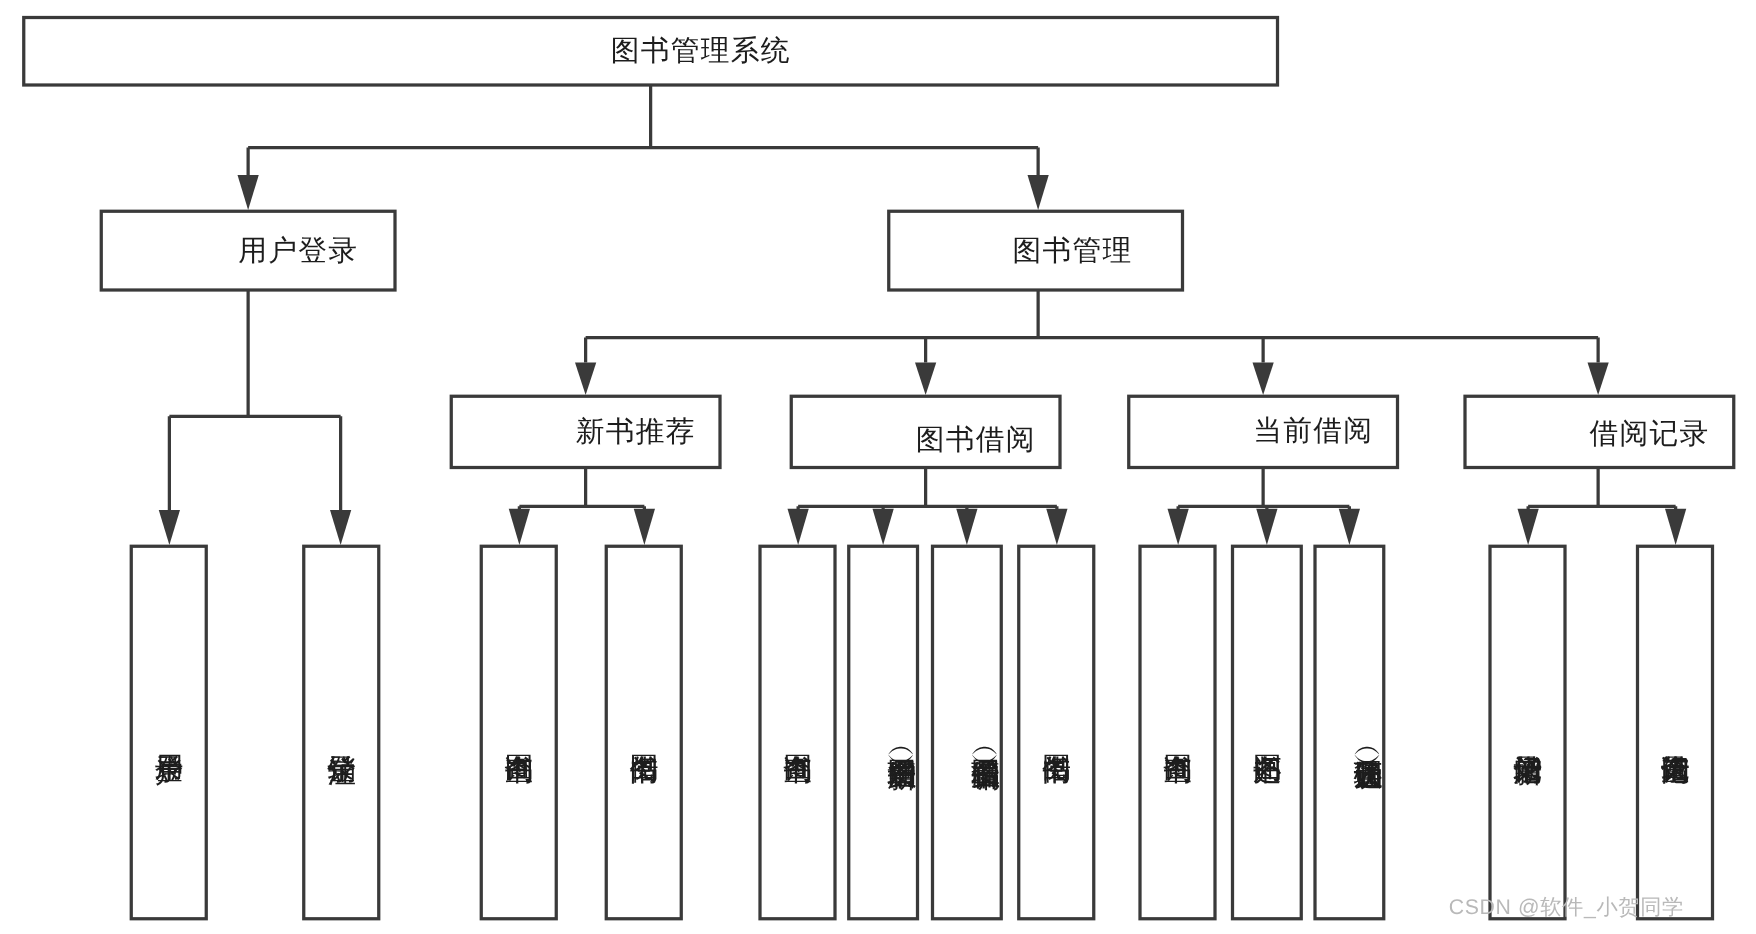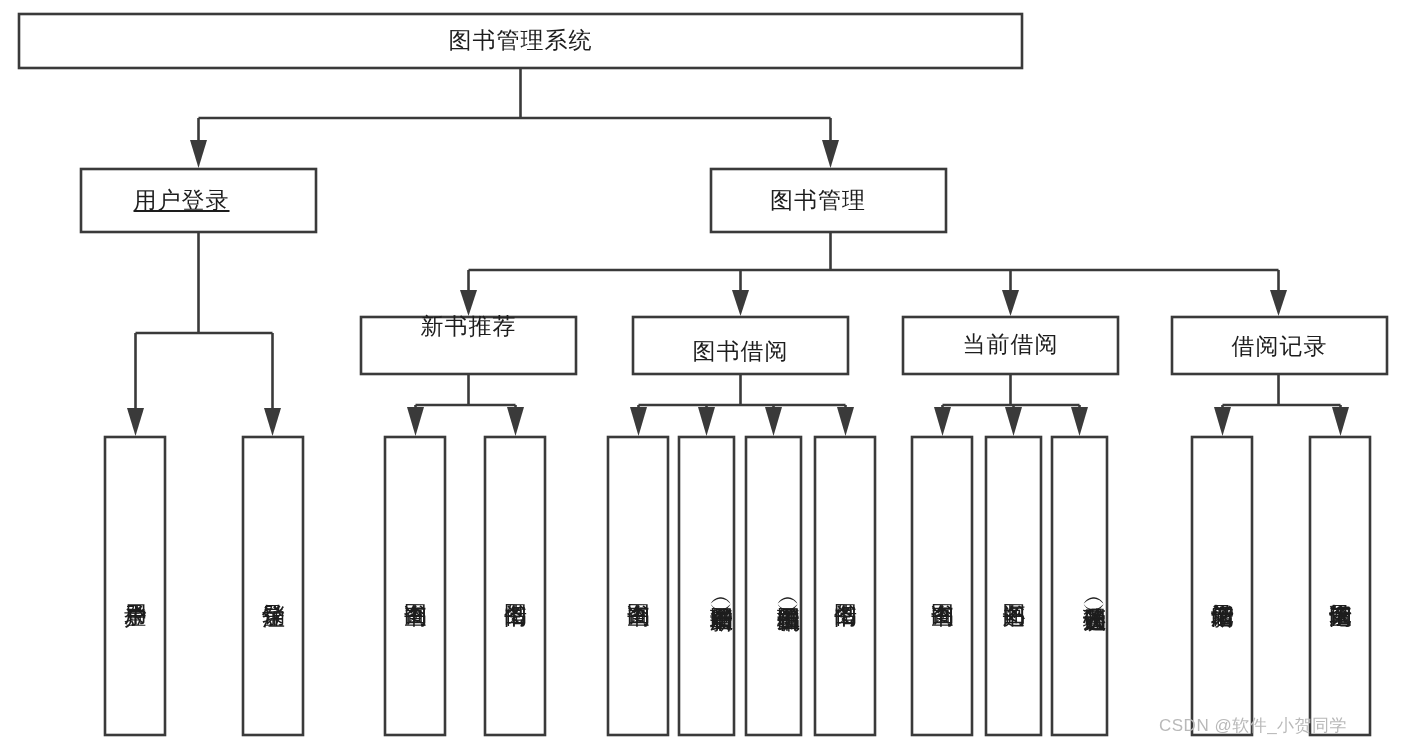--- a/index.html
+++ b/index.html
@@ -47,20 +47,21 @@
     position: absolute;
     display: flex;
     align-items: center;
     justify-content: center;
     color: #1d1d1d;
     font-size: 23px;
     line-height: 1.1;
     letter-spacing: 1px;
     white-space: nowrap;
     pointer-events: none;
+    padding-left: 40px;
   }
   
   .label-v {
     position: absolute;
     display: flex;
     align-items: center;
     justify-content: center;
     color: #1d1d1d;
     font-size: 23px;
     line-height: 1.12;
@@ -179,24 +180,24 @@
     <rect class="node-box" x="815" y="437" width="60" height="298"></rect>
     <rect class="node-box" x="912" y="437" width="60" height="298"></rect>
     <rect class="node-box" x="986" y="437" width="55" height="298"></rect>
     <rect class="node-box" x="1052" y="437" width="55" height="298"></rect>
     <rect class="node-box" x="1192" y="437" width="60" height="298"></rect>
     <rect class="node-box" x="1310" y="437" width="60" height="298"></rect>
   </svg>
 
   <div class="label-h" style="left:19px; top:14px; width:1003px; height:54px;">图书管理系统</div>
 
-  <div class="label-h" style="left:64px; top:169px; width:235px; height:63px;text-decoration:underline;">用户登录</div>
+  <div class="label-h" style="left:81px; top:169px; width:235px; height:63px;">用户登录</div>
   <div class="label-h" style="left:711px; top:169px; width:214px; height:63px;">图书管理</div>
 
-  <div class="label-h" style="left:361px; top:298px; width:215px; height:57px;">新书推荐</div>
+  <div class="label-h" style="left:361px; top:317px; width:215px; height:57px;">新书推荐</div>
   <div class="label-h" style="left:633px; top:317px; width:215px; height:69px;border-radius:19px;">图书借阅</div>
   <div class="label-h" style="left:903px; top:317px; width:215px; height:55px;">当前借阅</div>
   <div class="label-h" style="left:1172px; top:317px; width:215px; height:59px;border-radius:28px;">借阅记录</div>
 
   <div class="label-v" style="left:105px; top:437px; width:60px; height:298px;">用户登录</div>
   <div class="label-v" style="left:243px; top:437px; width:60px; height:298px;">注销登录</div>
   <div class="label-v" style="left:385px; top:437px; width:60px; height:298px;">查询图书</div>
   <div class="label-v" style="left:485px; top:437px; width:60px; height:298px;">借阅图书</div>
   <div class="label-v" style="left:608px; top:437px; width:60px; height:298px;">查询图书</div>
   <div class="label-v" style="left:679px; top:437px; width:55px; height:298px; align-items:flex-start; padding-top:8px; box-sizing:border-box;">新增图书（管理员）</div>

